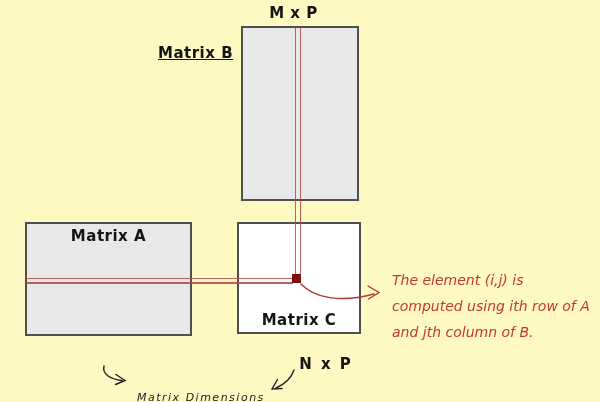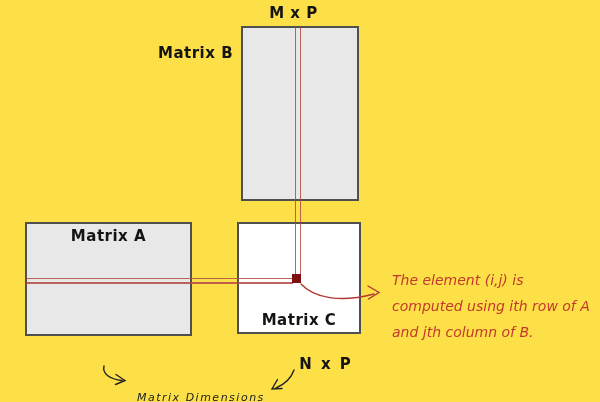--- a/index.html
+++ b/index.html
@@ -5,21 +5,21 @@
   html, body {
     margin: 0;
     padding: 0;
     background: #ffffff;
     font-family: "DejaVu Sans", "Liberation Sans", sans-serif;
   }
   .canvas {
     position: relative;
     width: 600px;
     height: 402px;
-    background: #fde047;
+    background: #fef9c3;
     overflow: hidden;
   }
   svg.layer {
     position: absolute;
     left: 0; top: 0;
     width: 600px; height: 402px;
   }
   .matrix-label {
     position: absolute;
     color: #141414;
@@ -95,21 +95,21 @@
     </g>
 
     <g stroke="#222222" stroke-width="1.4" fill="none" stroke-linecap="round">
       <path d="M 294 370 C 291 379, 285 384, 276 388"></path>
       <path d="M 277.5 379.5 L 272 389 L 282 388.5"></path>
     </g>
   </svg>
 
   <div class="matrix-label center" style="left:256px; top:4px; width:75px;">M x P</div>
 
-  <div class="matrix-label" style="left:158px; top:44px;">Matrix B</div>
+  <div class="matrix-label" style="left:158px; top:44px;text-decoration:underline;">Matrix B</div>
 
   <div class="matrix-label center" style="left:238px; top:311px; width:122px;">Matrix C</div>
 
   <div class="matrix-label center" style="left:26px; top:227px; width:165px;">Matrix A</div>
 
 
   <div class="dim-label center" style="left:296px; top:355px; width:60px;">N x P</div>
 
   <div class="handwriting-caption">Matrix Dimensions</div>
 

